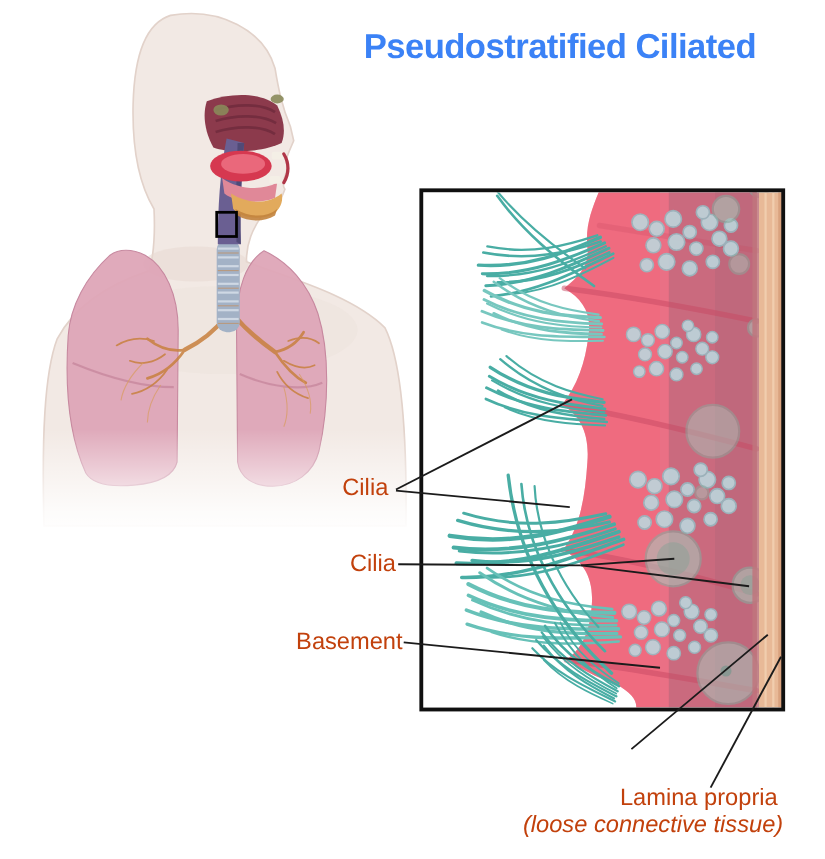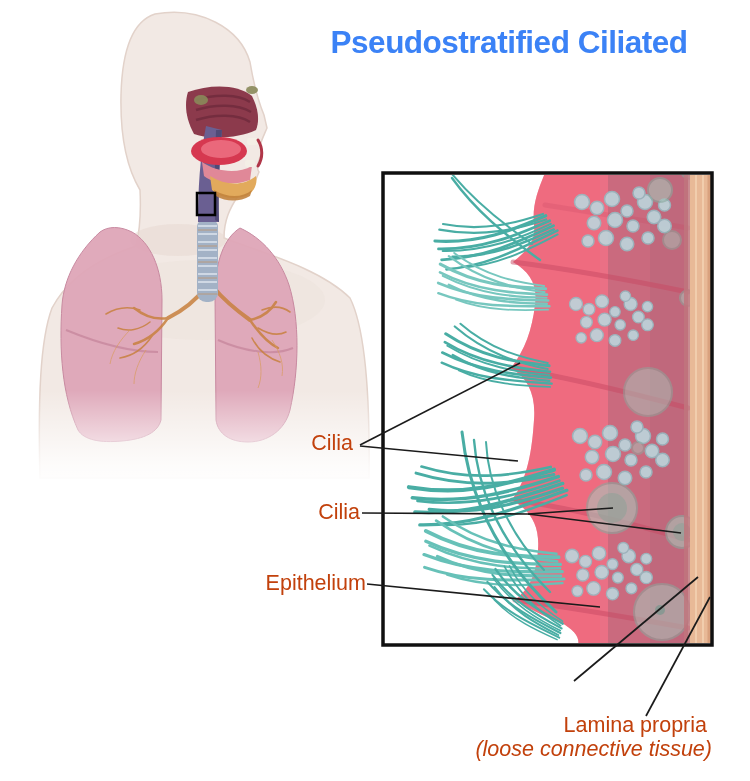--- a/index.html
+++ b/index.html
@@ -269,20 +269,20 @@
   </svg>
 
   <div class="title-block">
     <div>Pseudostratified Ciliated</div>
   </div>
 
   <div class="anno" style="right:397px;top:431px;">Cilia</div>
 
   <div class="anno" style="right:390px;top:500px;">Cilia</div>
 
-  <div class="anno" style="right:384px;top:571px;">Epithelium</div>
+  <div class="anno" style="right:384px;top:571px;">Basement</div>
 
 
   <div class="anno italic" style="right:38px;top:737px;">(loose connective tissue)</div>
 
   <div class="anno" style="right:43px;top:713px;">Lamina propria</div>
 
 </div>
 
 </body></html>

